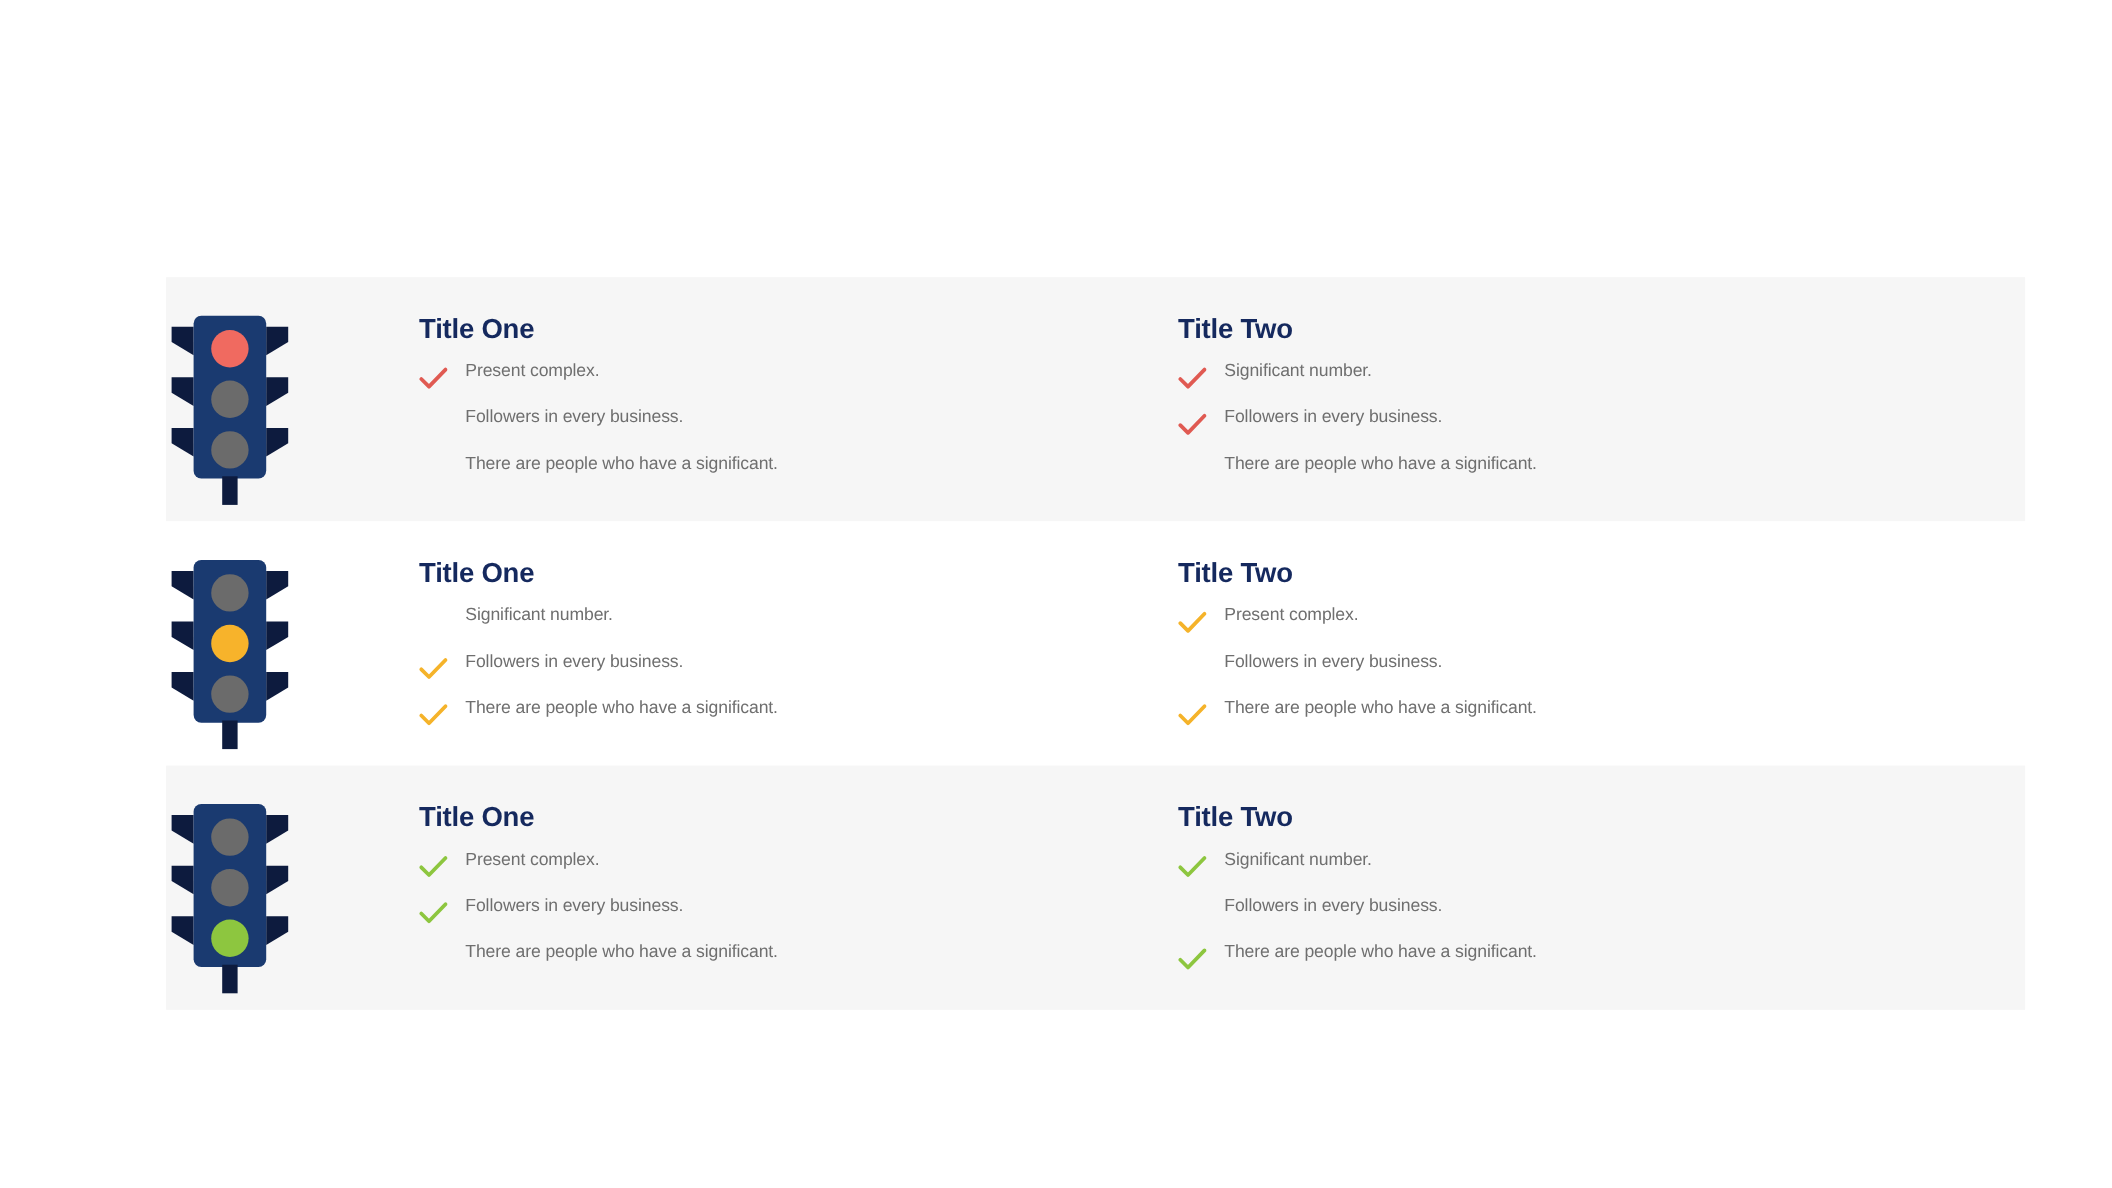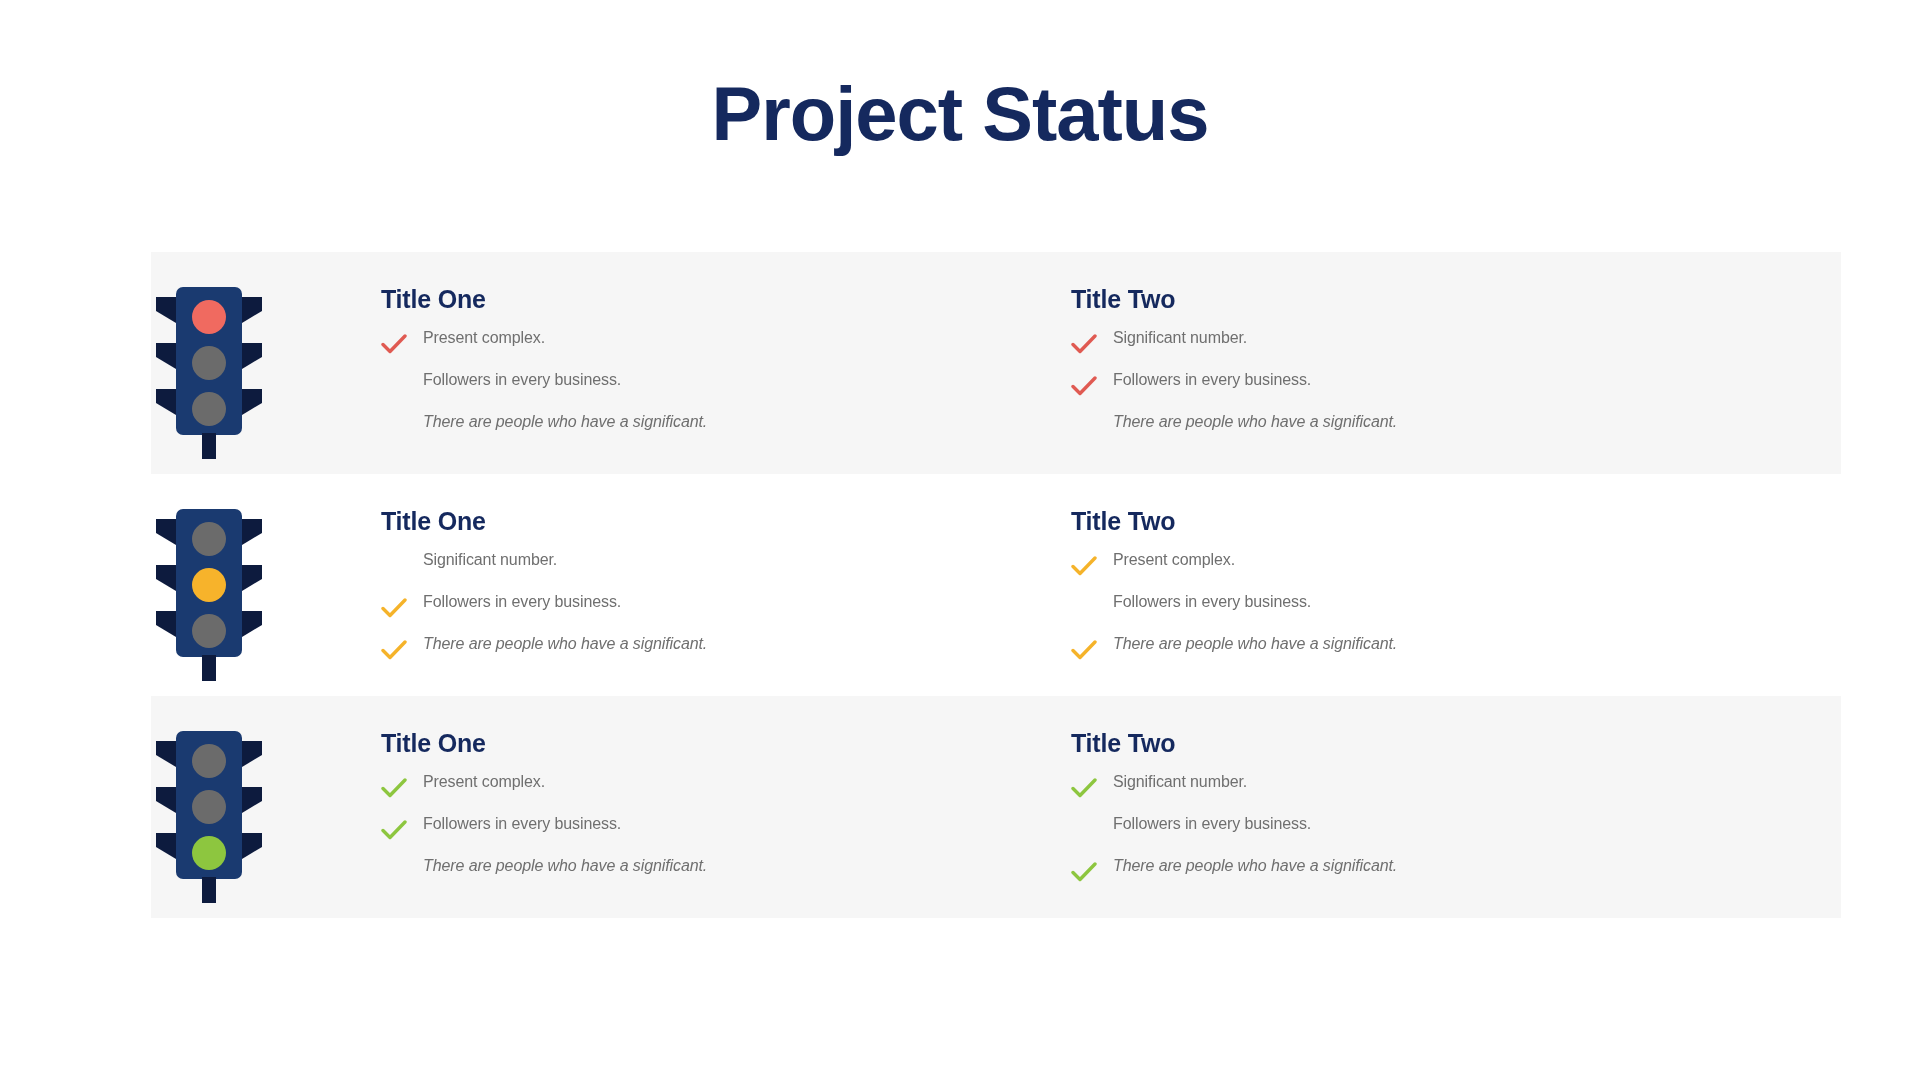--- a/index.html
+++ b/index.html
@@ -109,21 +109,21 @@
     list-style: none;
     margin: 0;
     padding: 0;
   }
   .bullet {
     display: flex;
     align-items: flex-start;
     margin-bottom: 12px;
     min-height: 30px;
   }
-  .bullet:last-child { margin-bottom: 0; font-style: italic; }
+  .bullet:last-child { margin-bottom: 0; }
 
   .check-slot {
     flex: 0 0 42px;
     width: 42px;
     height: 30px;
     display: flex;
     align-items: center;
     justify-content: flex-start;
     padding-top: 2px;
     box-sizing: border-box;
@@ -141,21 +141,20 @@
   
   .traffic-light {
     display: block;
   }
 </style>
 </head>
 <body>
 
 <div class="slide">
 
-  <div class="slide-title">Project Status</div>
 
   <div class="rows" id="rows-container">
       <div class="status-row banded" style="background: transparent;">
         <div class="row-band" style="background: rgb(246, 246, 246);"></div>
         <div class="light-cell">
   <svg class="traffic-light" width="122" height="196" viewBox="0 0 122 196" xmlns="http://www.w3.org/2000/svg">
     <path d="M28 32 L8 32 L8 46 L28 58 Z" fill="#0d1b3e"></path>
             <path d="M94 32 L114 32 L114 46 L94 58 Z" fill="#0d1b3e"></path>
             <path d="M28 78 L8 78 L8 92 L28 104 Z" fill="#0d1b3e"></path>
             <path d="M94 78 L114 78 L114 92 L94 104 Z" fill="#0d1b3e"></path>

